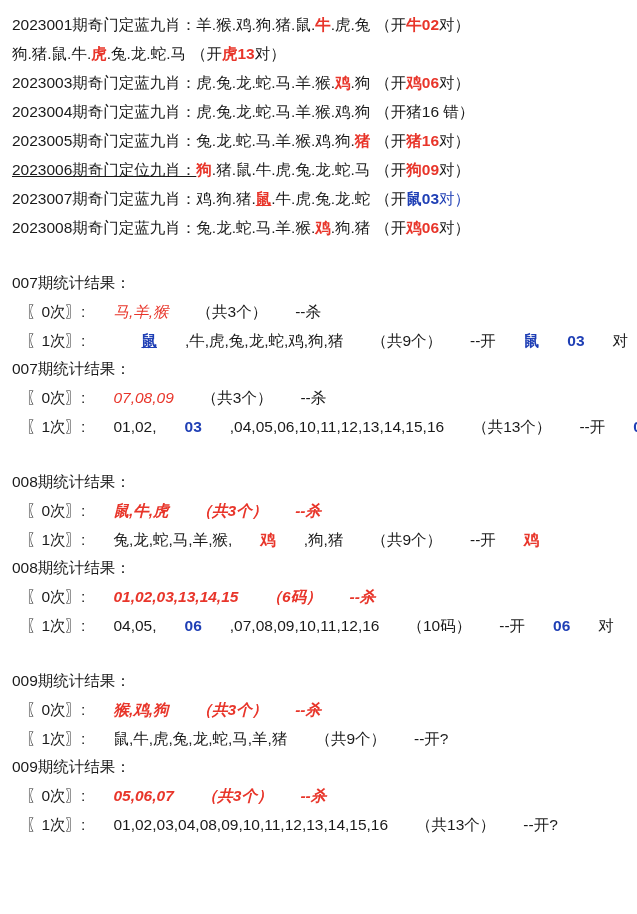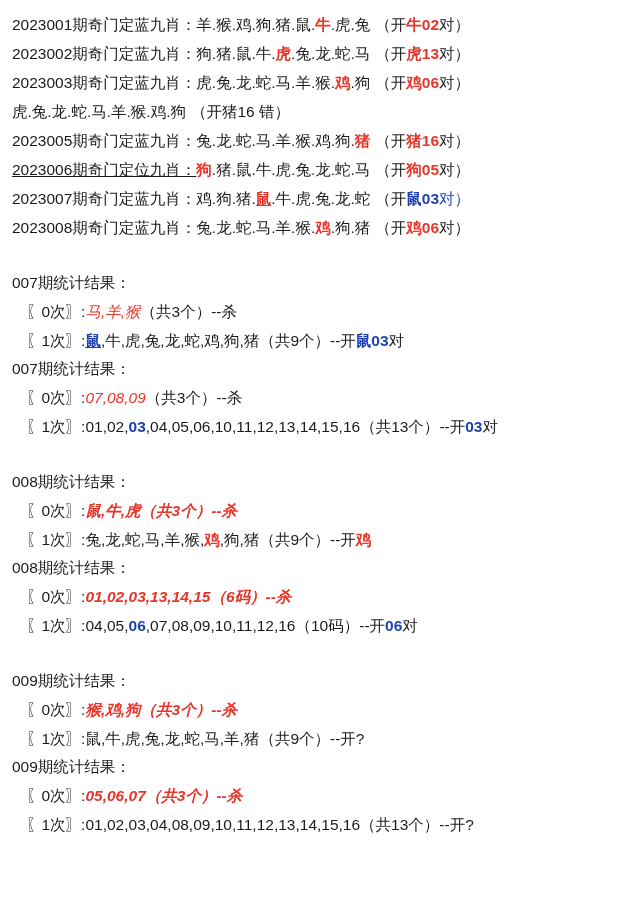--- a/index.html
+++ b/index.html
@@ -39,20 +39,21 @@
     white-space: nowrap;
   }
   .stat-line {
     height: 29px;
     display: flex;
     align-items: center;
     white-space: nowrap;
   }
   .indent {
     padding-left: 14px;
+    gap: 28px;
   }
   .red-b { color: #e8352a; font-weight: bold; }
   .blue { color: #1f3fb5; }
   .blue-b { color: #1f3fb5; font-weight: bold; }
   .dark { color: #1a1a1a; }
   .red-i { color: #e8352a; font-style: italic; }
   .red-bi { color: #e8352a; font-weight: bold; font-style: italic; text-align: center; }
   .u { text-decoration: underline; text-align: center; }
   .sp { display: inline-block; width: 5px; }
 </style>
@@ -69,21 +70,20 @@
         <span class="red-b">牛</span>
         <span class="dark">.虎.兔</span>
       <span class="sp"></span>
       <span class="dark">（开</span>
         <span class="red-b">牛</span>
         <span class="red-b">02</span>
         <span class="dark"> 对）</span>
     </div>
 
     <div class="period-row">
-      <span class="dark">2023002期奇门定蓝九肖：</span>
       <span class="dark">狗.猪.鼠.牛.</span>
         <span class="red-b">虎</span>
         <span class="dark">.兔.龙.蛇.马</span>
       <span class="sp"></span>
       <span class="dark">（开</span>
         <span class="red-b">虎</span>
         <span class="red-b">13</span>
         <span class="dark"> 对）</span>
     </div>
 
@@ -93,20 +93,21 @@
         <span class="red-b">鸡</span>
         <span class="dark">.狗</span>
       <span class="sp"></span>
       <span class="dark">（开</span>
         <span class="red-b">鸡</span>
         <span class="red-b">06</span>
         <span class="dark"> 对）</span>
     </div>
 
     <div class="period-row">
+      <span class="dark">2023004期奇门定蓝九肖：</span>
       <span class="dark">虎.兔.龙.蛇.马.羊.猴.鸡.狗</span>
       <span class="sp"></span>
       <span class="dark">（开猪16 错）</span>
     </div>
 
     <div class="period-row">
       <span class="dark">2023005期奇门定蓝九肖：</span>
       <span class="dark">兔.龙.蛇.马.羊.猴.鸡.狗.</span>
         <span class="red-b">猪</span>
       <span class="sp"></span>
@@ -116,21 +117,21 @@
         <span class="dark"> 对）</span>
     </div>
 
     <div class="period-row">
       <span class="dark u">2023006期奇门定位九肖：</span>
       <span class="red-b">狗</span>
         <span class="dark">.猪.鼠.牛.虎.兔.龙.蛇.马</span>
       <span class="sp"></span>
       <span class="dark">（开</span>
         <span class="red-b">狗</span>
-        <span class="red-b">05</span>
+        <span class="red-b">09</span>
         <span class="dark"> 对）</span>
     </div>
 
     <div class="period-row">
       <span class="dark">2023007期奇门定蓝九肖：</span>
       <span class="dark">鸡.狗.猪.</span>
         <span class="red-b u">鼠</span>
         <span class="dark">.牛.虎.兔.龙.蛇</span>
       <span class="sp"></span>
       <span class="dark">（开</span>

